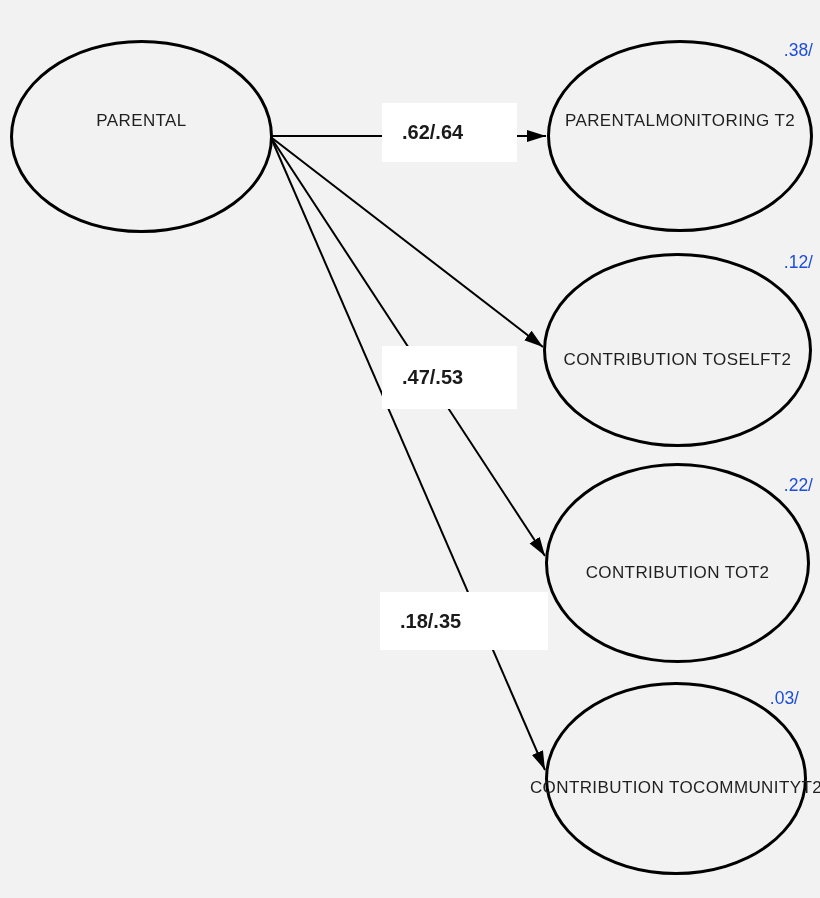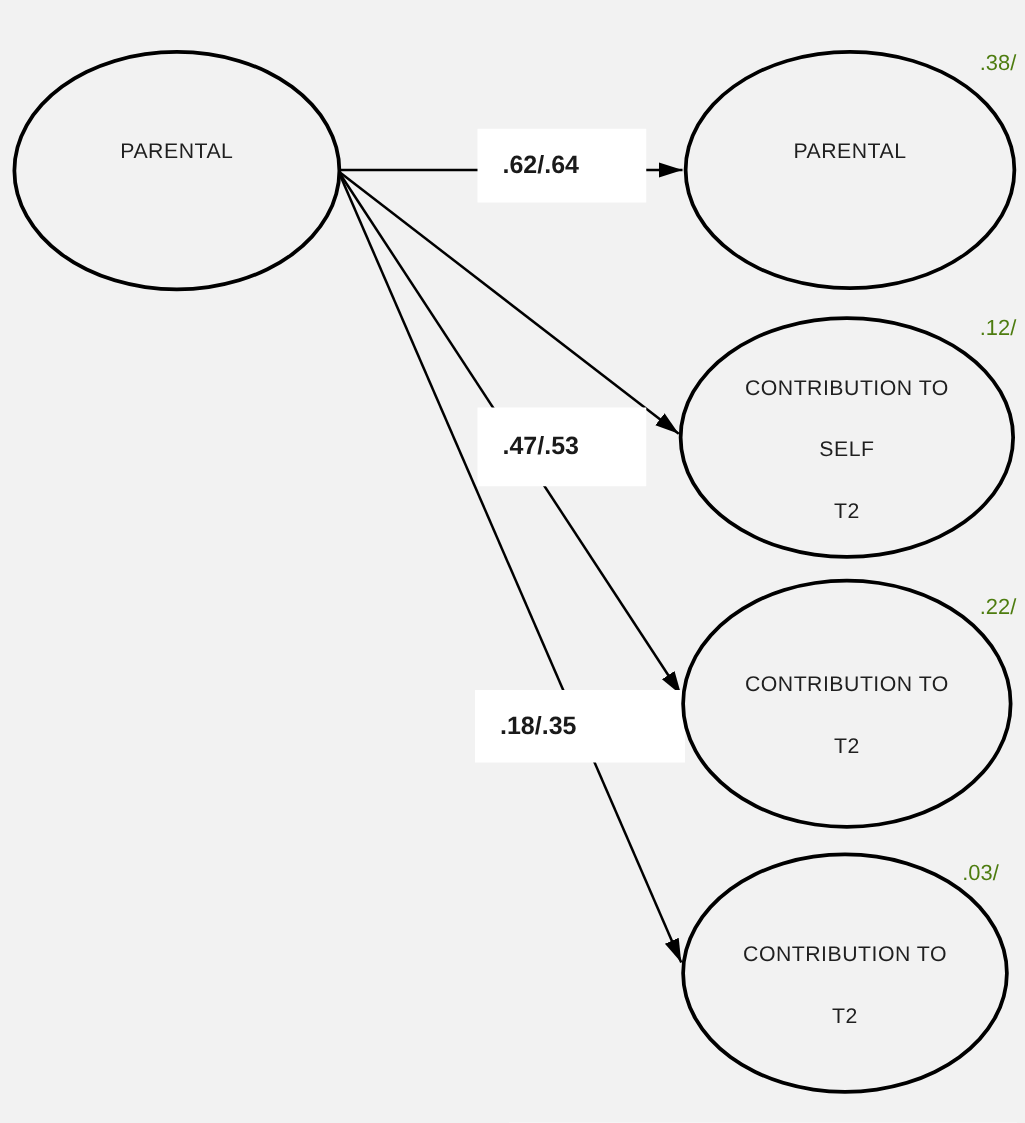--- a/index.html
+++ b/index.html
@@ -27,31 +27,31 @@
     display: flex;
     align-items: center;
     padding-left: 20px;
     box-sizing: border-box;
     font-weight: bold;
     font-size: 20px;
     color: #1a1a1a;
   }
   .coef-box-1 { left: 382px; top: 103px; width: 135px; height: 59px; }
   .coef-box-2 { left: 382px; top: 227px; width: 140px; height: 66px; }
-  .coef-box-3 { left: 382px; top: 326px; width: 135px; height: 63px; }
-  .coef-box-4 { left: 380px; top: 552px; width: 168px; height: 58px; text-align: right; }
+  .coef-box-3 { left: 382px; top: 346px; width: 135px; height: 63px; }
+  .coef-box-4 { left: 380px; top: 592px; width: 168px; height: 58px; text-align: right; }
 
   .node {
     position: absolute;
     border: 3px solid #000000;
     border-radius: 50%;
     background: transparent;
     z-index: 3;
     display: flex;
-    flex-direction: column;
+    flex-direction: row;
     align-items: center;
     justify-content: center;
     text-align: center;
     box-sizing: border-box;
     font-size: 17px;
     letter-spacing: 0.4px;
     color: #1f1f1f;
   }
   .node .node-line { line-height: 49px; white-space: nowrap; }
   .node-e1 { left: 10px;  top: 40px;  width: 263px; height: 193px; padding-bottom: 32px; }
@@ -59,21 +59,21 @@
   .node-e3 { left: 543px; top: 253px; width: 269px; height: 194px; padding-top: 18px; }
   .node-e4 { left: 545px; top: 463px; width: 265px; height: 200px; padding-top: 18px; }
   .node-e5 { left: 545px; top: 682px; width: 262px; height: 193px; padding-top: 18px; }
 
   .corner-label {
     position: absolute;
     z-index: 4;
     width: 48px;
     text-align: right;
     font-size: 17.5px;
-    color: #4d7c0f;
+    color: #1d4ed8;
     white-space: nowrap;
   }
   .corner-1 { left: 765px; top: 40px; }
   .corner-2 { left: 765px; top: 252px; }
   .corner-3 { left: 765px; top: 475px; text-align: right; }
   .corner-4 { left: 751px; top: 688px; }
 </style>
 </head>
 <body>
 
@@ -100,35 +100,37 @@
   <div class="coef-box coef-box-4">
     <span>.18/.35</span>
   </div>
 
   <div class="node node-e1">
     <div class="node-line">PARENTAL</div>
   </div>
 
   <div class="node node-e2">
     <div class="node-line">PARENTAL</div>
+    <div class="node-line">MONITORING T2</div>
   </div>
 
   <div class="node node-e3">
     <div class="node-line">CONTRIBUTION TO</div>
     <div class="node-line">SELF</div>
     <div class="node-line">T2</div>
   </div>
 
   <div class="node node-e4">
     <div class="node-line">CONTRIBUTION TO</div>
     <div class="node-line">T2</div>
   </div>
 
   <div class="node node-e5">
     <div class="node-line">CONTRIBUTION TO</div>
+    <div class="node-line">COMMUNITY</div>
     <div class="node-line">T2</div>
   </div>
 
   <div class="corner-label corner-1">.38/</div>
   <div class="corner-label corner-2">.12/</div>
   <div class="corner-label corner-3">.22/</div>
   <div class="corner-label corner-4">.03/</div>
 
 </div>
 

